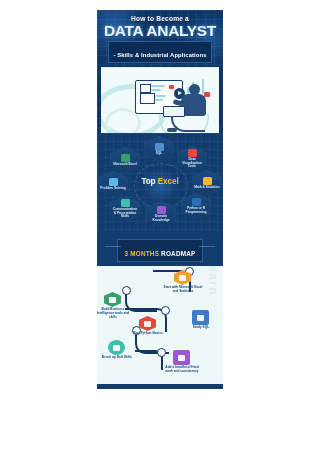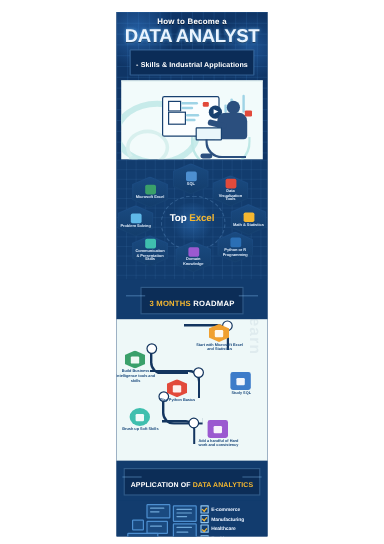--- a/index.html
+++ b/index.html
@@ -2,21 +2,21 @@
 <html><head>
 <meta charset="utf-8">
 <style>
   html,body{margin:0;padding:0;background:#ffffff;}
   body{width:320px;height:453px;overflow:hidden;
        font-family:"Liberation Sans",sans-serif;-webkit-font-smoothing:none;}
 
   #page{position:relative;width:320px;height:453px;background:#fff;}
 
   
-  .info{position:absolute;left:97px;top:10px;width:126px;height:437px;
+  .info{position:absolute;left:97px;top:10px;width:126px;height:379px;
         background:#123c6e;overflow:hidden;}
 
   
   .hero{position:relative;background:#0f3566;padding:5px 4px 0;height:123px;
         box-sizing:border-box;overflow:hidden;}
   .hero-grid{position:absolute;inset:0;
      background-image:
        linear-gradient(rgba(93,180,255,.10) 1px,transparent 1px),
        linear-gradient(90deg,rgba(93,180,255,.10) 1px,transparent 1px);
      background-size:9px 9px;}

